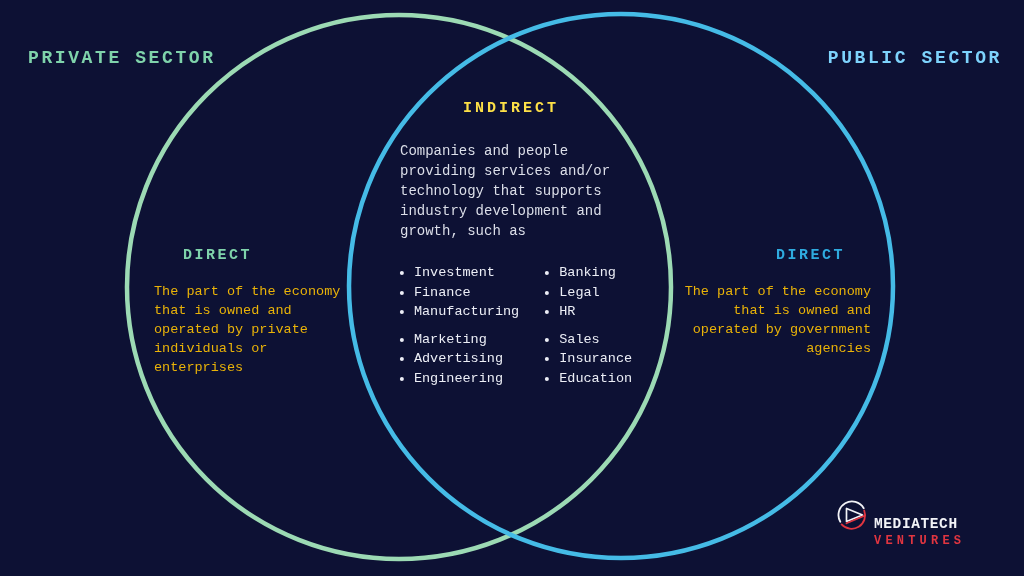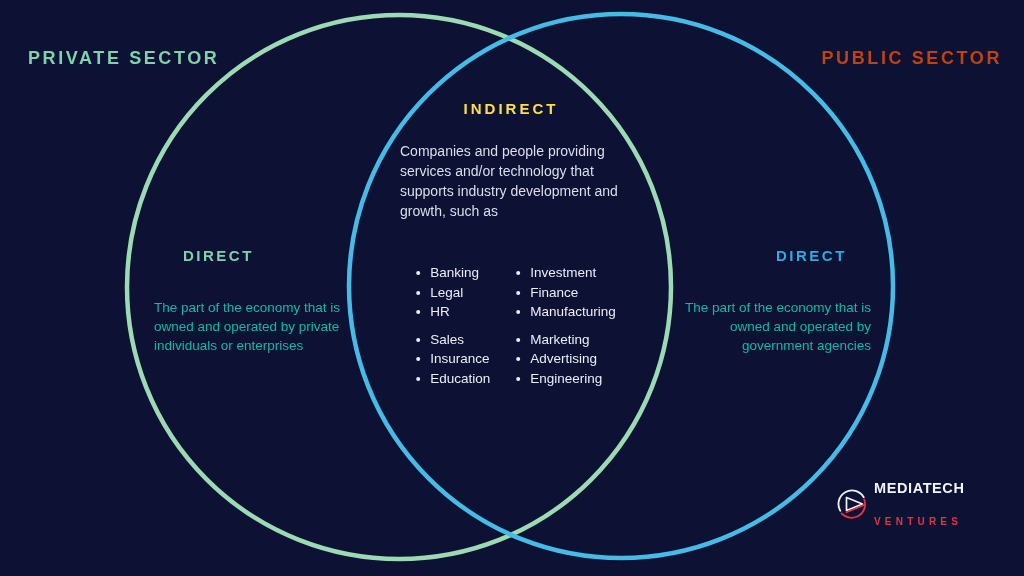--- a/index.html
+++ b/index.html
@@ -3,34 +3,34 @@
 <meta charset="utf-8">
 <style>
   * { margin: 0; padding: 0; box-sizing: border-box; }
   html, body { background: #0d1134; }
   .canvas {
     position: relative;
     width: 1024px;
     height: 576px;
     background: #0d1134;
     overflow: hidden;
-    font-family: Liberation Sans, sans-serif;
+    font-family: Liberation Mono, monospace;
   }
   svg.circles { position: absolute; left: 0; top: 0; }
 
   .sector-title {
     position: absolute;
     top: 48px;
     font-size: 18px;
     font-weight: 700;
     letter-spacing: 2.6px;
     white-space: nowrap;
   }
   .sector-title.private { left: 28px; color: #7fd3ab; }
-  .sector-title.public  { right: 22px; color: #c2410c; }
+  .sector-title.public  { right: 22px; color: #7dd3fc; }
 
   .indirect-label {
     position: absolute;
     top: 100px;
     left: 511px;
     transform: translateX(-50%);
     color: #fde047;
     font-size: 15px;
     font-weight: 700;
     letter-spacing: 3px;
@@ -81,23 +81,23 @@
     font-size: 15px;
     font-weight: 700;
     letter-spacing: 2.5px;
     white-space: nowrap;
   }
   .direct-label.left  { left: 183px; color: #7fd3ab; }
   .direct-label.right { left: 776px; color: #2fabdf; }
 
   .side-desc {
     position: absolute;
-    top: 298px;
+    top: 282px;
     width: 198px;
-    color: #14b8a6;
+    color: #eab308;
     font-size: 13.5px;
     line-height: 19px;
   }
   .side-desc.left  { left: 154px; text-align: left; }
   .side-desc.right { right: 153px; text-align: right; }
 
   .logo {
     position: absolute;
     left: 836px;
     top: 481px;
@@ -106,27 +106,28 @@
   }
   .logo-icon { width: 32px; height: 32px; }
   .logo-text { margin-left: 6px; }
   .logo-name {
     color: #f2f3f7;
     font-size: 14.5px;
     font-weight: 700;
     letter-spacing: 0.6px;
     line-height: 15px;
     white-space: nowrap;
+    margin-top: 36px;
   }
   .logo-sub {
     color: #e03540;
-    font-size: 10px;
+    font-size: 12px;
     font-weight: 700;
     letter-spacing: 4.2px;
-    margin-top: 20px;
+    margin-top: 2px;
     white-space: nowrap;
   }
 </style>
 </head>
 <body>
 
 <div class="canvas">
 
   <svg class="circles" width="1024" height="576" viewBox="0 0 1024 576" aria-hidden="true">
     <circle cx="399" cy="287" r="272" fill="none" stroke-width="4.5" stroke="#9cdab4"></circle>
@@ -138,67 +139,67 @@
   <div class="sector-title public">PUBLIC SECTOR</div>
 
   <div class="indirect-label">INDIRECT</div>
 
   <p class="center-desc">Companies and people providing services and/or technology that supports industry development and growth, such as</p>
 
   <div class="bullets">
     <ul>
       <li>
           <span class="dot"></span>
-          <span>Banking</span>
-        </li>
-      <li>
-          <span class="dot"></span>
-          <span>Legal</span>
-        </li>
-      <li>
-          <span class="dot"></span>
-          <span>HR</span>
-        </li>
-      <li>
-          <span class="dot"></span>
-          <span>Sales</span>
-        </li>
-      <li>
-          <span class="dot"></span>
-          <span>Insurance</span>
-        </li>
-      <li>
-          <span class="dot"></span>
-          <span>Education</span>
+          <span>Investment</span>
+        </li>
+      <li>
+          <span class="dot"></span>
+          <span>Finance</span>
+        </li>
+      <li>
+          <span class="dot"></span>
+          <span>Manufacturing</span>
+        </li>
+      <li>
+          <span class="dot"></span>
+          <span>Marketing</span>
+        </li>
+      <li>
+          <span class="dot"></span>
+          <span>Advertising</span>
+        </li>
+      <li>
+          <span class="dot"></span>
+          <span>Engineering</span>
         </li>
     </ul>
     <ul>
       <li>
           <span class="dot"></span>
-          <span>Investment</span>
-        </li>
-      <li>
-          <span class="dot"></span>
-          <span>Finance</span>
-        </li>
-      <li>
-          <span class="dot"></span>
-          <span>Manufacturing</span>
-        </li>
-      <li>
-          <span class="dot"></span>
-          <span>Marketing</span>
-        </li>
-      <li>
-          <span class="dot"></span>
-          <span>Advertising</span>
-        </li>
-      <li>
-          <span class="dot"></span>
-          <span>Engineering</span>
+          <span>Banking</span>
+        </li>
+      <li>
+          <span class="dot"></span>
+          <span>Legal</span>
+        </li>
+      <li>
+          <span class="dot"></span>
+          <span>HR</span>
+        </li>
+      <li>
+          <span class="dot"></span>
+          <span>Sales</span>
+        </li>
+      <li>
+          <span class="dot"></span>
+          <span>Insurance</span>
+        </li>
+      <li>
+          <span class="dot"></span>
+          <span>Education</span>
         </li>
     </ul>
   </div>
 
   <div class="direct-label left">DIRECT</div>
 
   <p class="side-desc left">The part of the economy that is owned and operated by private individuals or enterprises</p>
 
   <div class="direct-label right">DIRECT</div>
 

